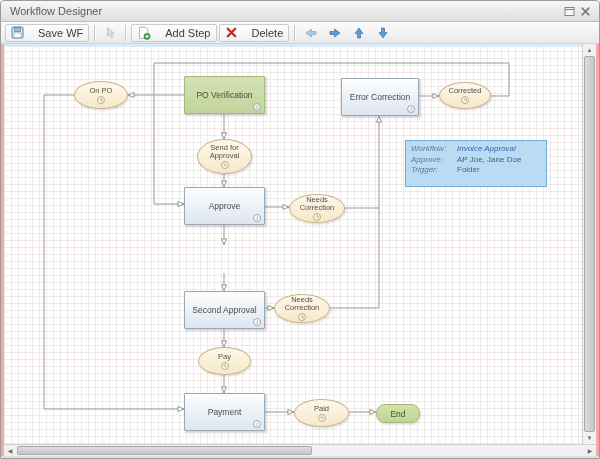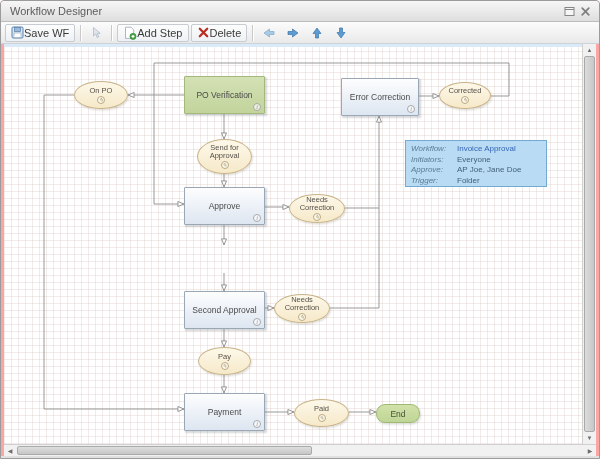--- a/index.html
+++ b/index.html
@@ -20,21 +20,21 @@
   #titlebar .title { font-size:11px; color:#5c5c5c; flex:1 1 auto; }
   .win-tool { width:16px; height:15px; display:flex; align-items:center; justify-content:center; cursor:pointer; }
   
   #toolbar {
     position:absolute; left:0; top:21px; right:0; height:22px;
     background:linear-gradient(#fcfcfc,#e9e9e9);
     border-bottom:1px solid #ccd3d9;
     display:flex; align-items:center; padding:0 4px; gap:2px;
   }
   .tbtn {
-    display:inline-flex; align-items:center; gap:0;
+    display:inline-flex; align-items:center; gap:14px;
     height:18px; padding:0 5px; font-size:11px; color:#3b3b3b;
     border:1px solid #c6ccd2; border-radius:2px;
     background:linear-gradient(#fdfdfd,#eef1f4); cursor:pointer; white-space:nowrap;
   }
   .tbtn.flat { border-color:transparent; background:transparent; padding:0 3px; }
   .tbtn.disabled { opacity:.65; }
   .tsep { width:1px; height:16px; background:#c9c9c9; box-shadow:1px 0 0 #fff; margin:0 3px; }
   
   #canvas {
     position:absolute; left:3px; top:43px; width:580px; height:400px;
@@ -78,21 +78,21 @@
   .badge-edit { border-color:#bca97e; color:#a0905f; margin-top:1px; font-size:5.5px; }
   .nlabel { display:block; }
   
   #infobox {
     position:absolute; left:401px; top:96px; width:142px; height:47px;
     background:#b9dcf4; border:1px solid #74a9d1;
     padding:3px 5px; font-size:8px; line-height:10.5px; color:#44607a;
   }
   #infobox .irow { display:flex; }
   #infobox .ilabel { font-style:italic; color:#5a7d97; width:46px; flex:0 0 auto; }
-  #infobox .irow:first-child .ivalue { color:#3565b5; }
+  #infobox .irow:first-child .ivalue { color:#3565b5;font-style:italic; }
   
   #vscroll {
     position:absolute; right:3px; top:43px; width:14px; height:400px;
     background:#f1f1f1; border-left:1px solid #d0d0d0;
   }
   #vscroll .sbtn { position:absolute; left:0; right:0; height:12px; display:flex; align-items:center; justify-content:center; font-size:6px; color:#6d6d6d; cursor:pointer; }
   #vscroll .up { top:0; } #vscroll .down { bottom:0; }
   #vscroll .thumb {
     position:absolute; left:1px; right:1px; top:12px; bottom:12px;
     background:linear-gradient(to right,#dcdcdc,#c7c7c7);
@@ -265,24 +265,20 @@
     <div class="node endnode" style="left:372px;top:360px;width:44px;height:19px">
       <span class="nlabel">End</span>
     </div>
 
     <div id="infobox">
       <div class="irow">
         <span class="ilabel">Workflow:</span>
         <span class="ivalue">Invoice Approval</span>
       </div>
       <div class="irow">
-        <span class="ilabel">Initiators:</span>
-        <span class="ivalue">Everyone</span>
-      </div>
-      <div class="irow">
         <span class="ilabel">Approve:</span>
         <span class="ivalue">AP Joe, Jane Doe</span>
       </div>
       <div class="irow">
         <span class="ilabel">Trigger:</span>
         <span class="ivalue">Folder</span>
       </div>
     </div>
   </div>
 

